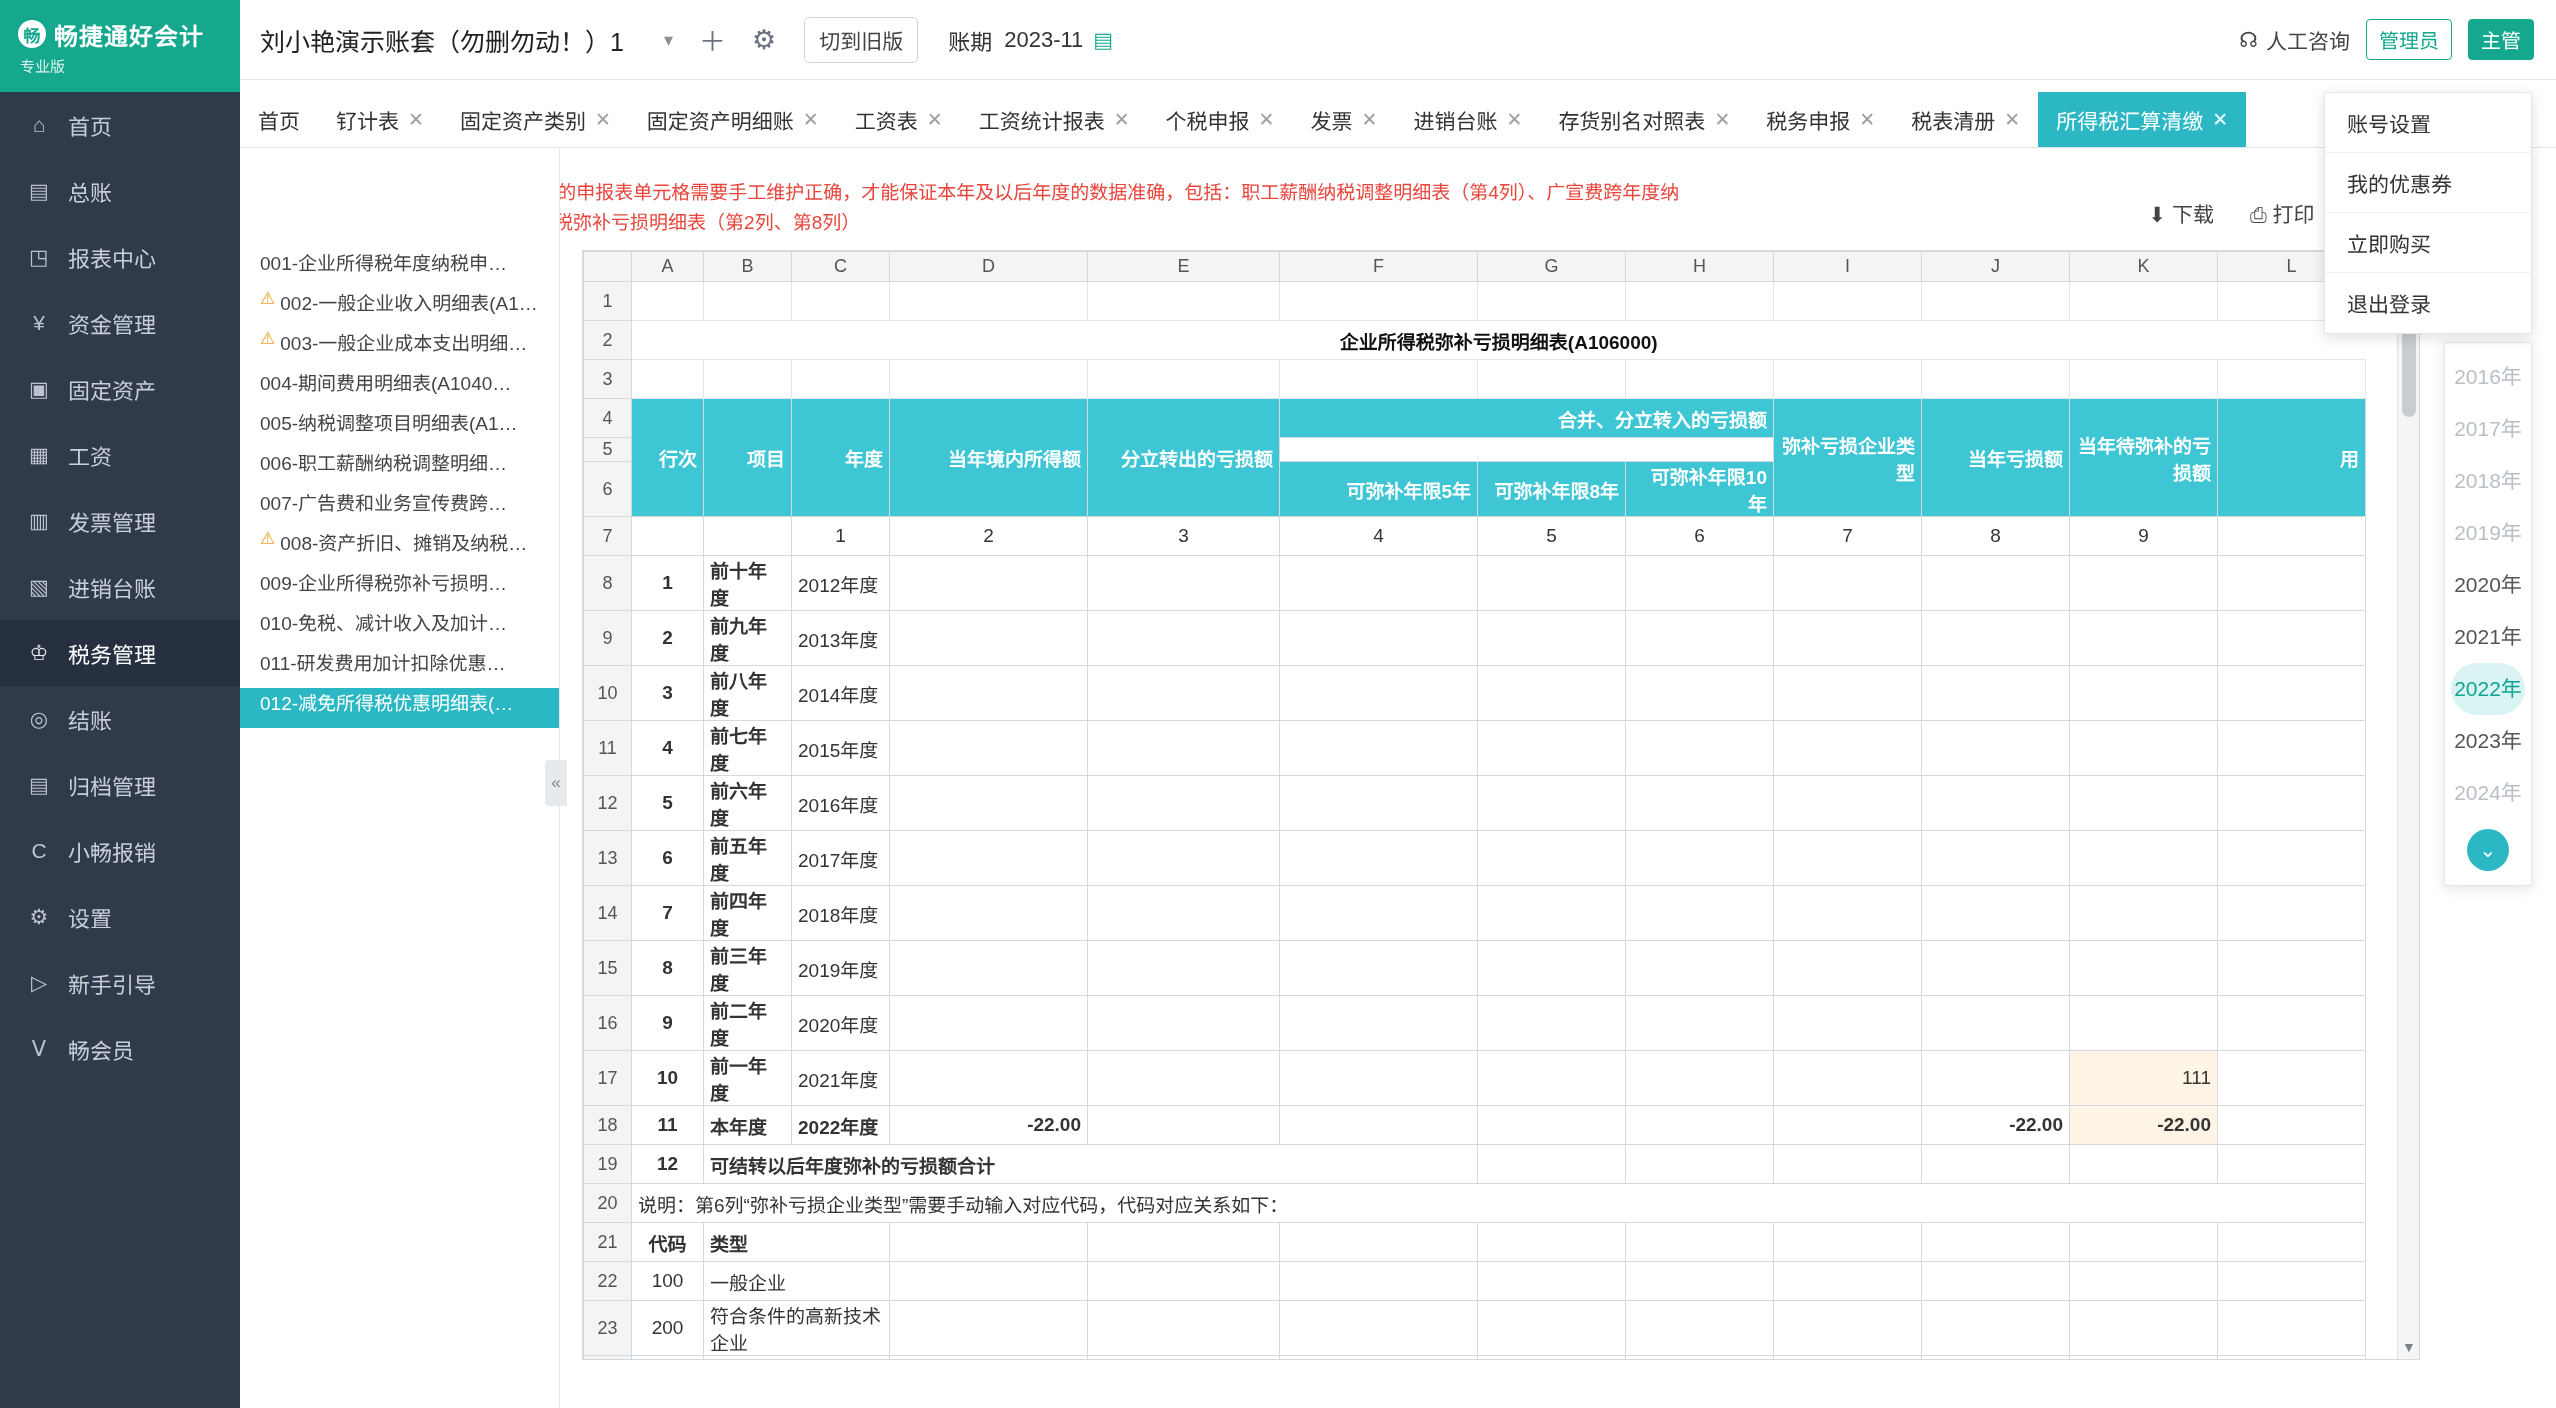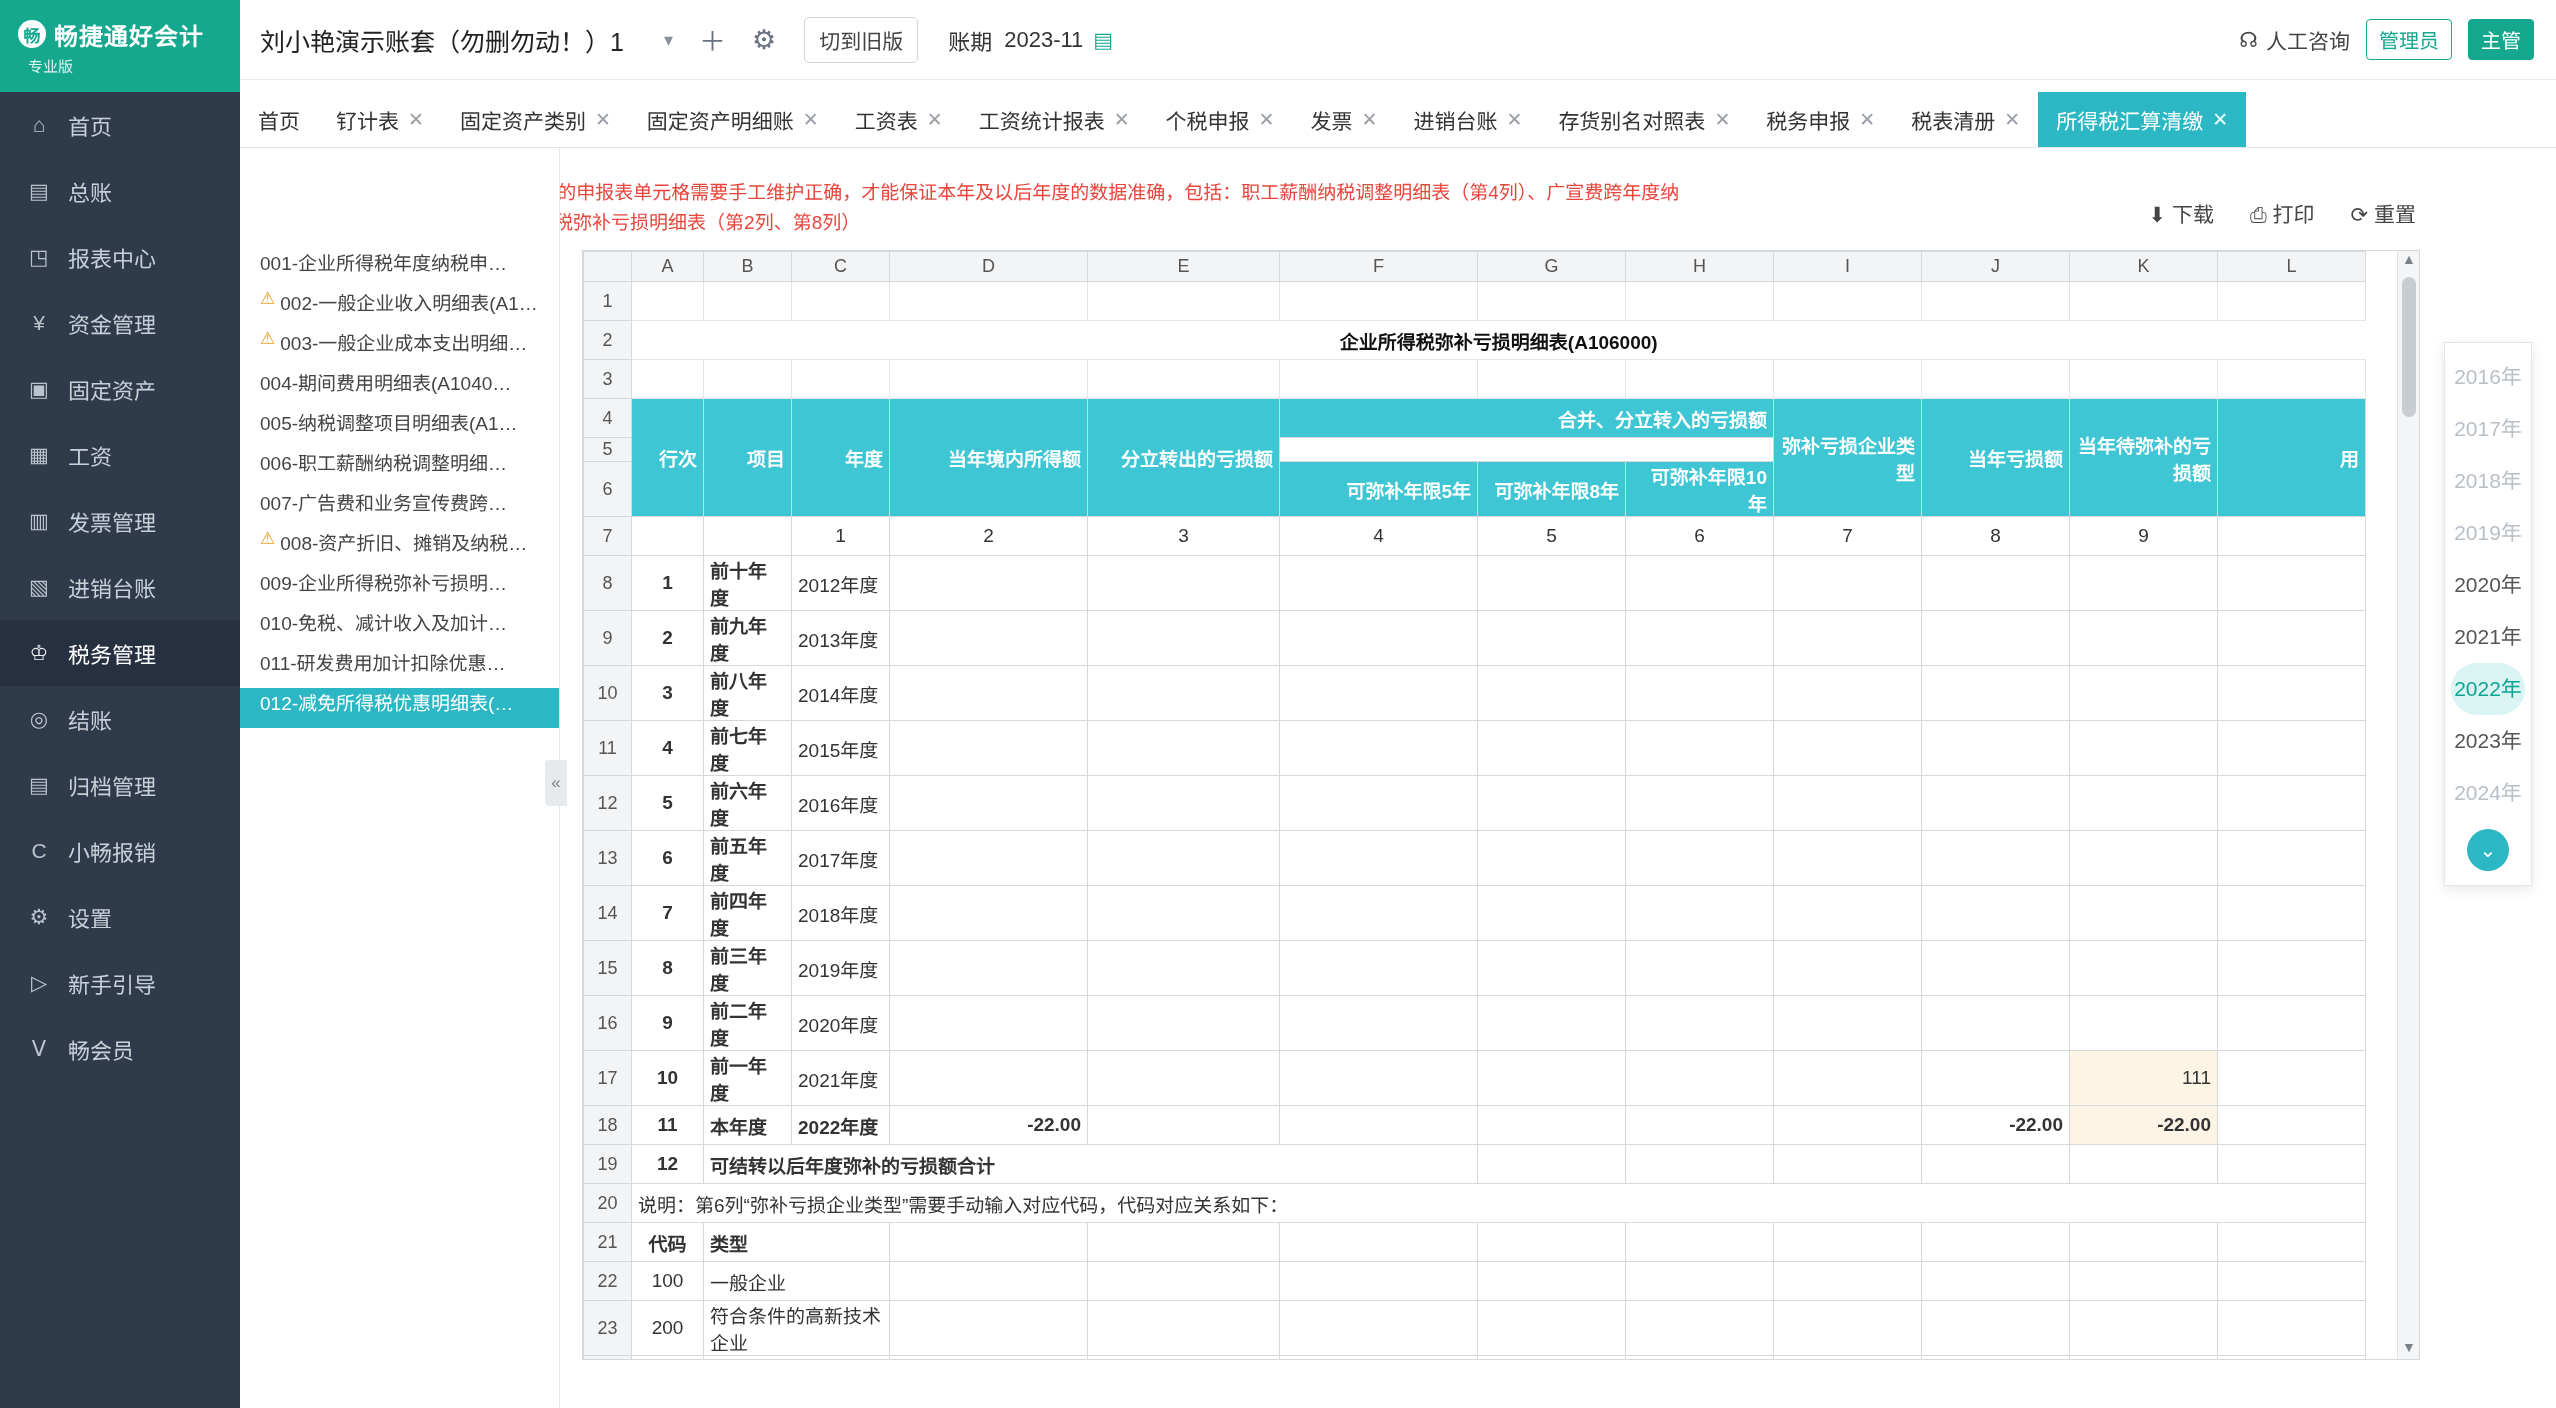--- a/index.html
+++ b/index.html
@@ -27,21 +27,21 @@
     justify-content: center; padding-left: 18px;
   }
   .logo-row { display: flex; align-items: center; gap: 8px; }
   .logo-circle {
     width: 28px; height: 28px; border-radius: 50%;
     background: #fff; color: #15a88f;
     display: flex; align-items: center; justify-content: center;
     font-size: 17px; font-weight: bold;
   }
   .logo-text { color: #fff; font-size: 24px; font-weight: bold; letter-spacing: 1px; }
-  .logo-sub { color: #d9f3ed; font-size: 15px; margin-top: 3px; margin-left: 10px; }
+  .logo-sub { color: #d9f3ed; font-size: 15px; margin-top: 3px; margin-left: 2px; }
 
   .side-item {
     display: flex; align-items: center; gap: 16px;
     height: 66px; padding-left: 26px;
     font-size: 22px; color: #c9cfd8; cursor: pointer;
   }
   .side-item .ico { width: 26px; text-align: center; font-size: 21px; opacity: .92; }
   .side-item.active { background: #263040; color: #fff; }
   .side-item.active .ico { color: #fff; }
 
@@ -728,20 +728,26 @@
         </tbody>
       </table>
     <div class="vscroll">
       <div class="arrow" style="top:0">▲</div>
       <div class="thumb"></div>
       <div class="arrow" style="bottom:0">▼</div>
     </div>
   </div>
 
 
+  <div class="dropmenu" id="dropmenu">
+      <div>账号设置</div>
+      <div>我的优惠券</div>
+      <div>立即购买</div>
+      <div>退出登录</div>
+    </div>
 
   <div class="yearpanel" id="yearpanel">
       <div class="yr dim">2016年</div>
       <div class="yr dim">2017年</div>
       <div class="yr dim">2018年</div>
       <div class="yr dim">2019年</div>
       <div class="yr">2020年</div>
       <div class="yr">2021年</div>
       <div class="yr sel">2022年</div>
       <div class="yr">2023年</div>

